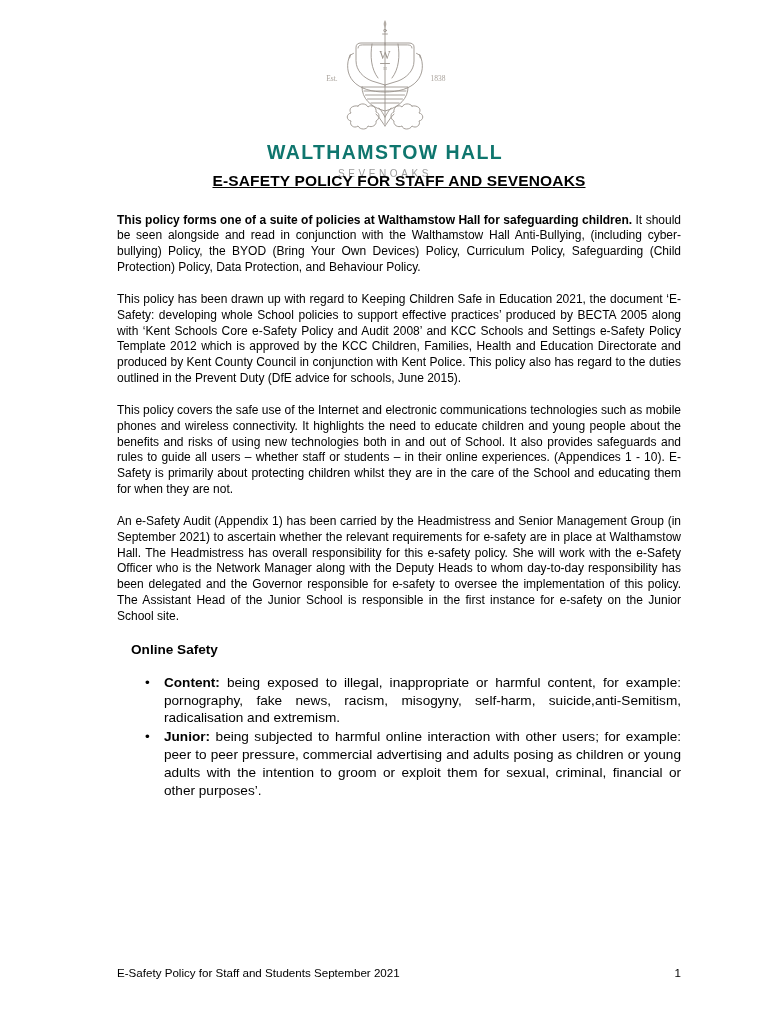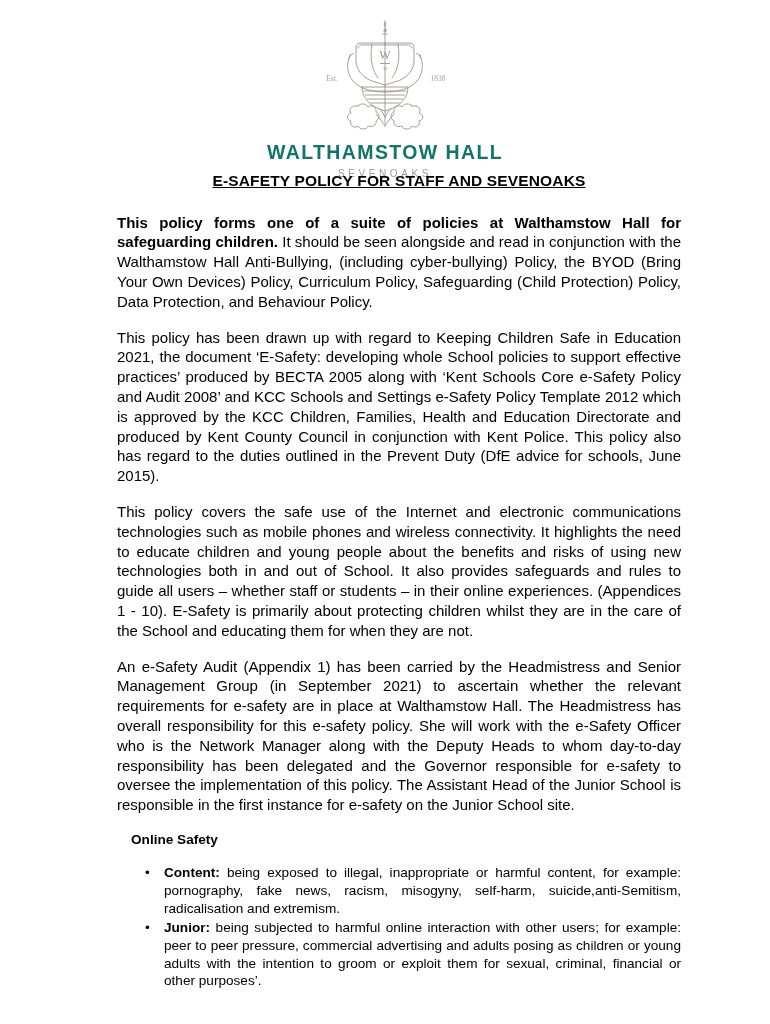--- a/index.html
+++ b/index.html
@@ -63,21 +63,21 @@
     text-align: center;
     font-size: 15.5px;
     font-weight: bold;
     letter-spacing: 0.15px;
     text-decoration: underline;
     margin: 0 0 22px 0;
     line-height: 1.2;
   }
   p.para {
     margin: 0 0 16px 0;
-    font-size: 15px;
+    font-size: 12px;
     line-height: 1.32;
     text-align: justify;
     text-justify: inter-word;
   }
   p.para:last-child { margin-bottom: 0; }
   .b { font-weight: bold; }
 
   h2.section-heading {
     font-size: 13.6px;
     font-weight: bold;
@@ -203,14 +203,18 @@
     <ul class="risk-list">
       <li>
         <span class="bullet">•</span><span class="b">Content:</span><span> being exposed to illegal, inappropriate or harmful content, for example: pornography, fake news, racism, misogyny, self-harm, suicide,anti-Semitism, radicalisation and extremism.</span>
       </li>
       <li>
         <span class="bullet">•</span><span class="b">Junior:</span><span> being subjected to harmful online interaction with other users; for example: peer to peer pressure, commercial advertising and adults posing  as children or young adults with the intention to groom or exploit them for sexual, criminal, financial or other purposes’.</span>
       </li>
     </ul>
   </div>
 
+  <div class="footer">
+    <span class="footer-left">E-Safety Policy for Staff and Students September 2021</span>
+    <span class="footer-right">1</span>
+  </div>
 
 </div>
 
 </body></html>

